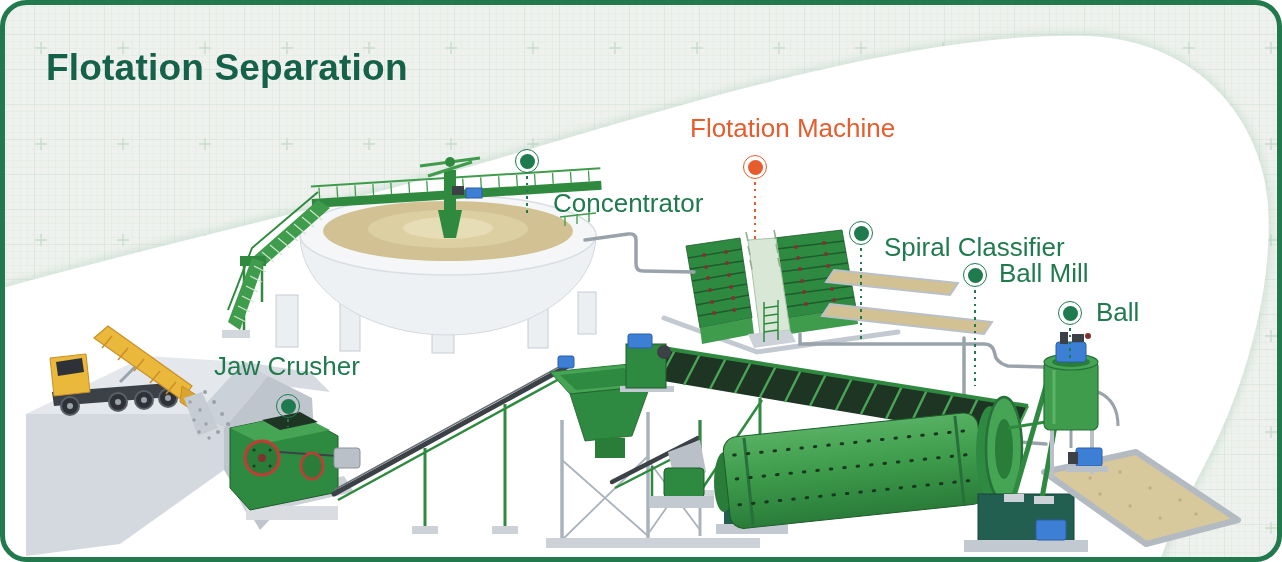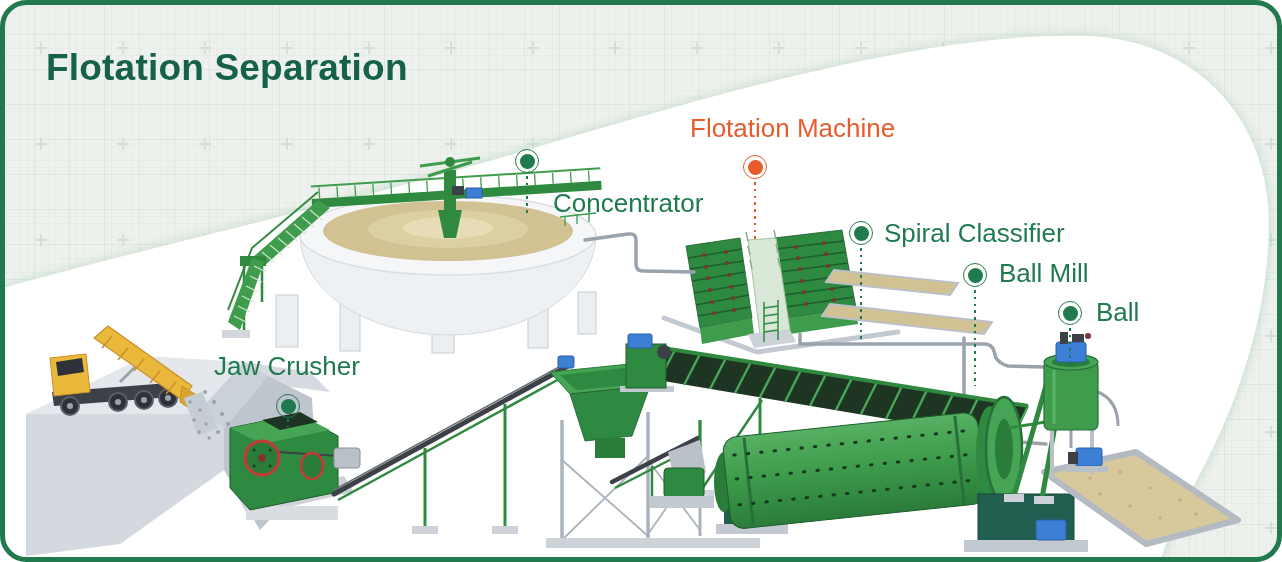--- a/index.html
+++ b/index.html
@@ -285,21 +285,21 @@
 
   <div class="callout">
     <span class="marker orange" style="left:743px;top:155px;"></span>
     <span class="connector orange" style="left:753.7px;top:182px;height:58px;"></span>
     <span class="label-text orange" style="left:690px;top:115px;">Flotation Machine</span>
   </div>
 
   <div class="callout">
     <span class="marker" style="left:849px;top:221px;"></span>
     <span class="connector" style="left:859.7px;top:248px;height:94px;"></span>
-    <span class="label-text" style="left:884px;top:220px;">Spiral Classifier</span>
+    <span class="label-text" style="left:884px;top:234px;">Spiral Classifier</span>
   </div>
 
   <div class="callout">
     <span class="marker" style="left:963px;top:263px;"></span>
     <span class="connector" style="left:973.7px;top:290px;height:96px;"></span>
     <span class="label-text" style="left:999px;top:260px;">Ball Mill</span>
   </div>
 
   <div class="callout">
     <span class="marker" style="left:1058px;top:301px;"></span>

